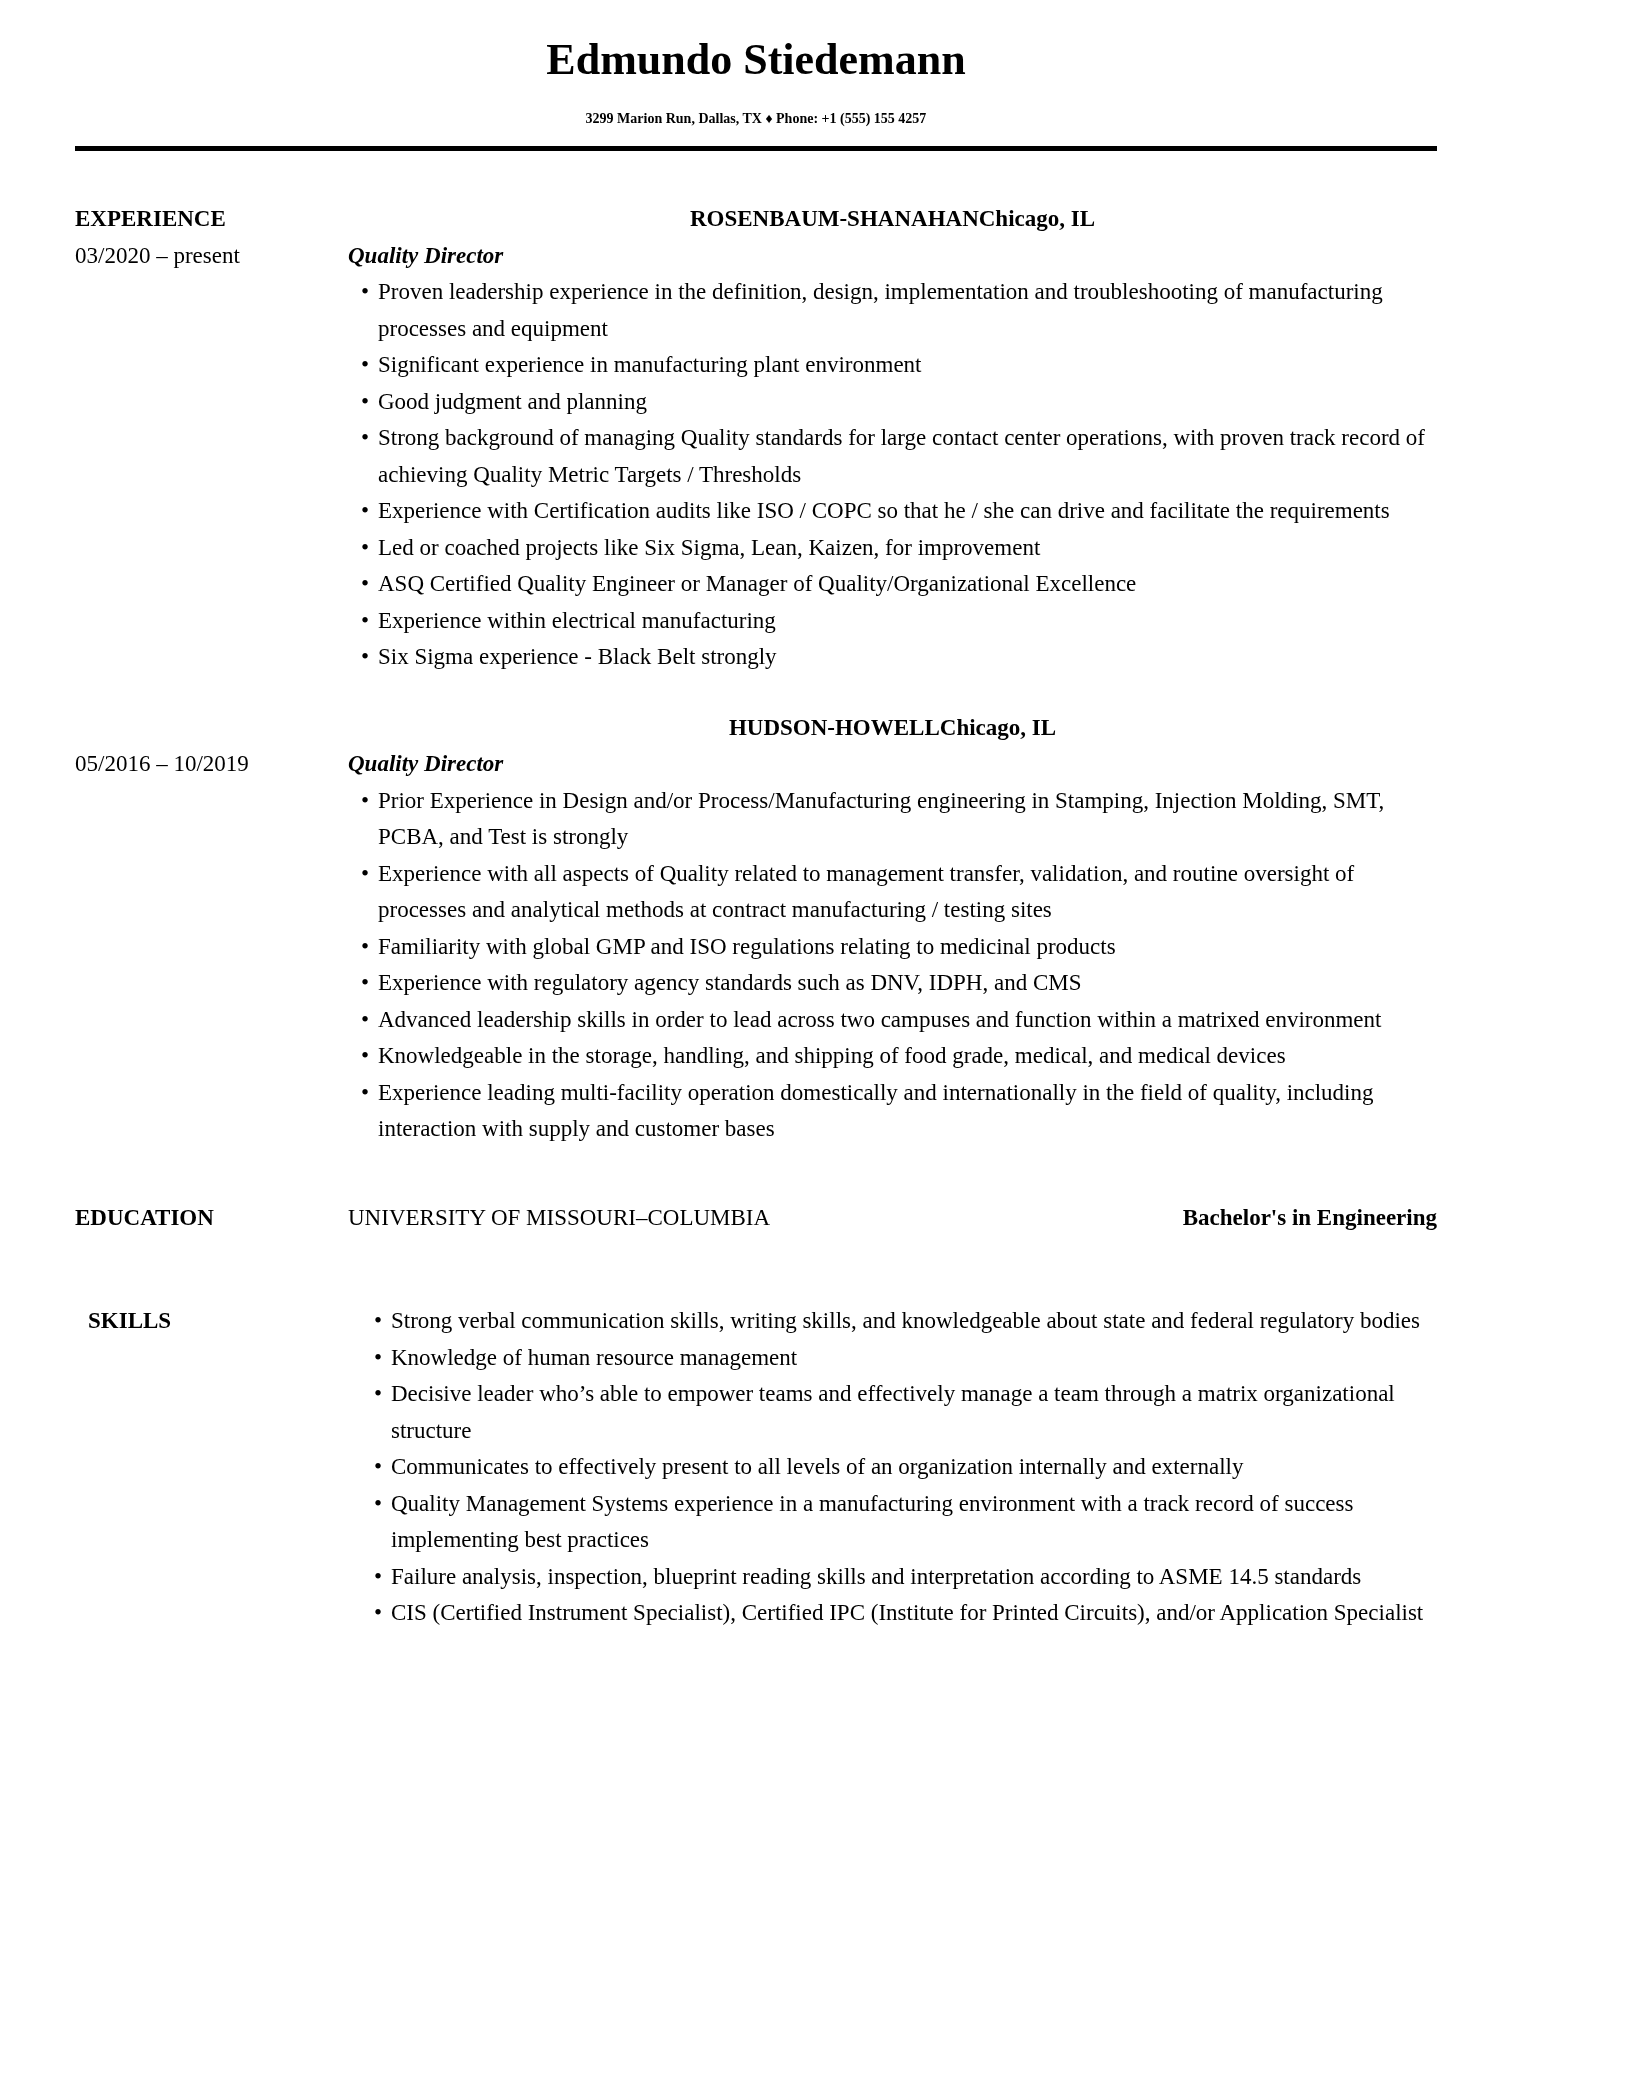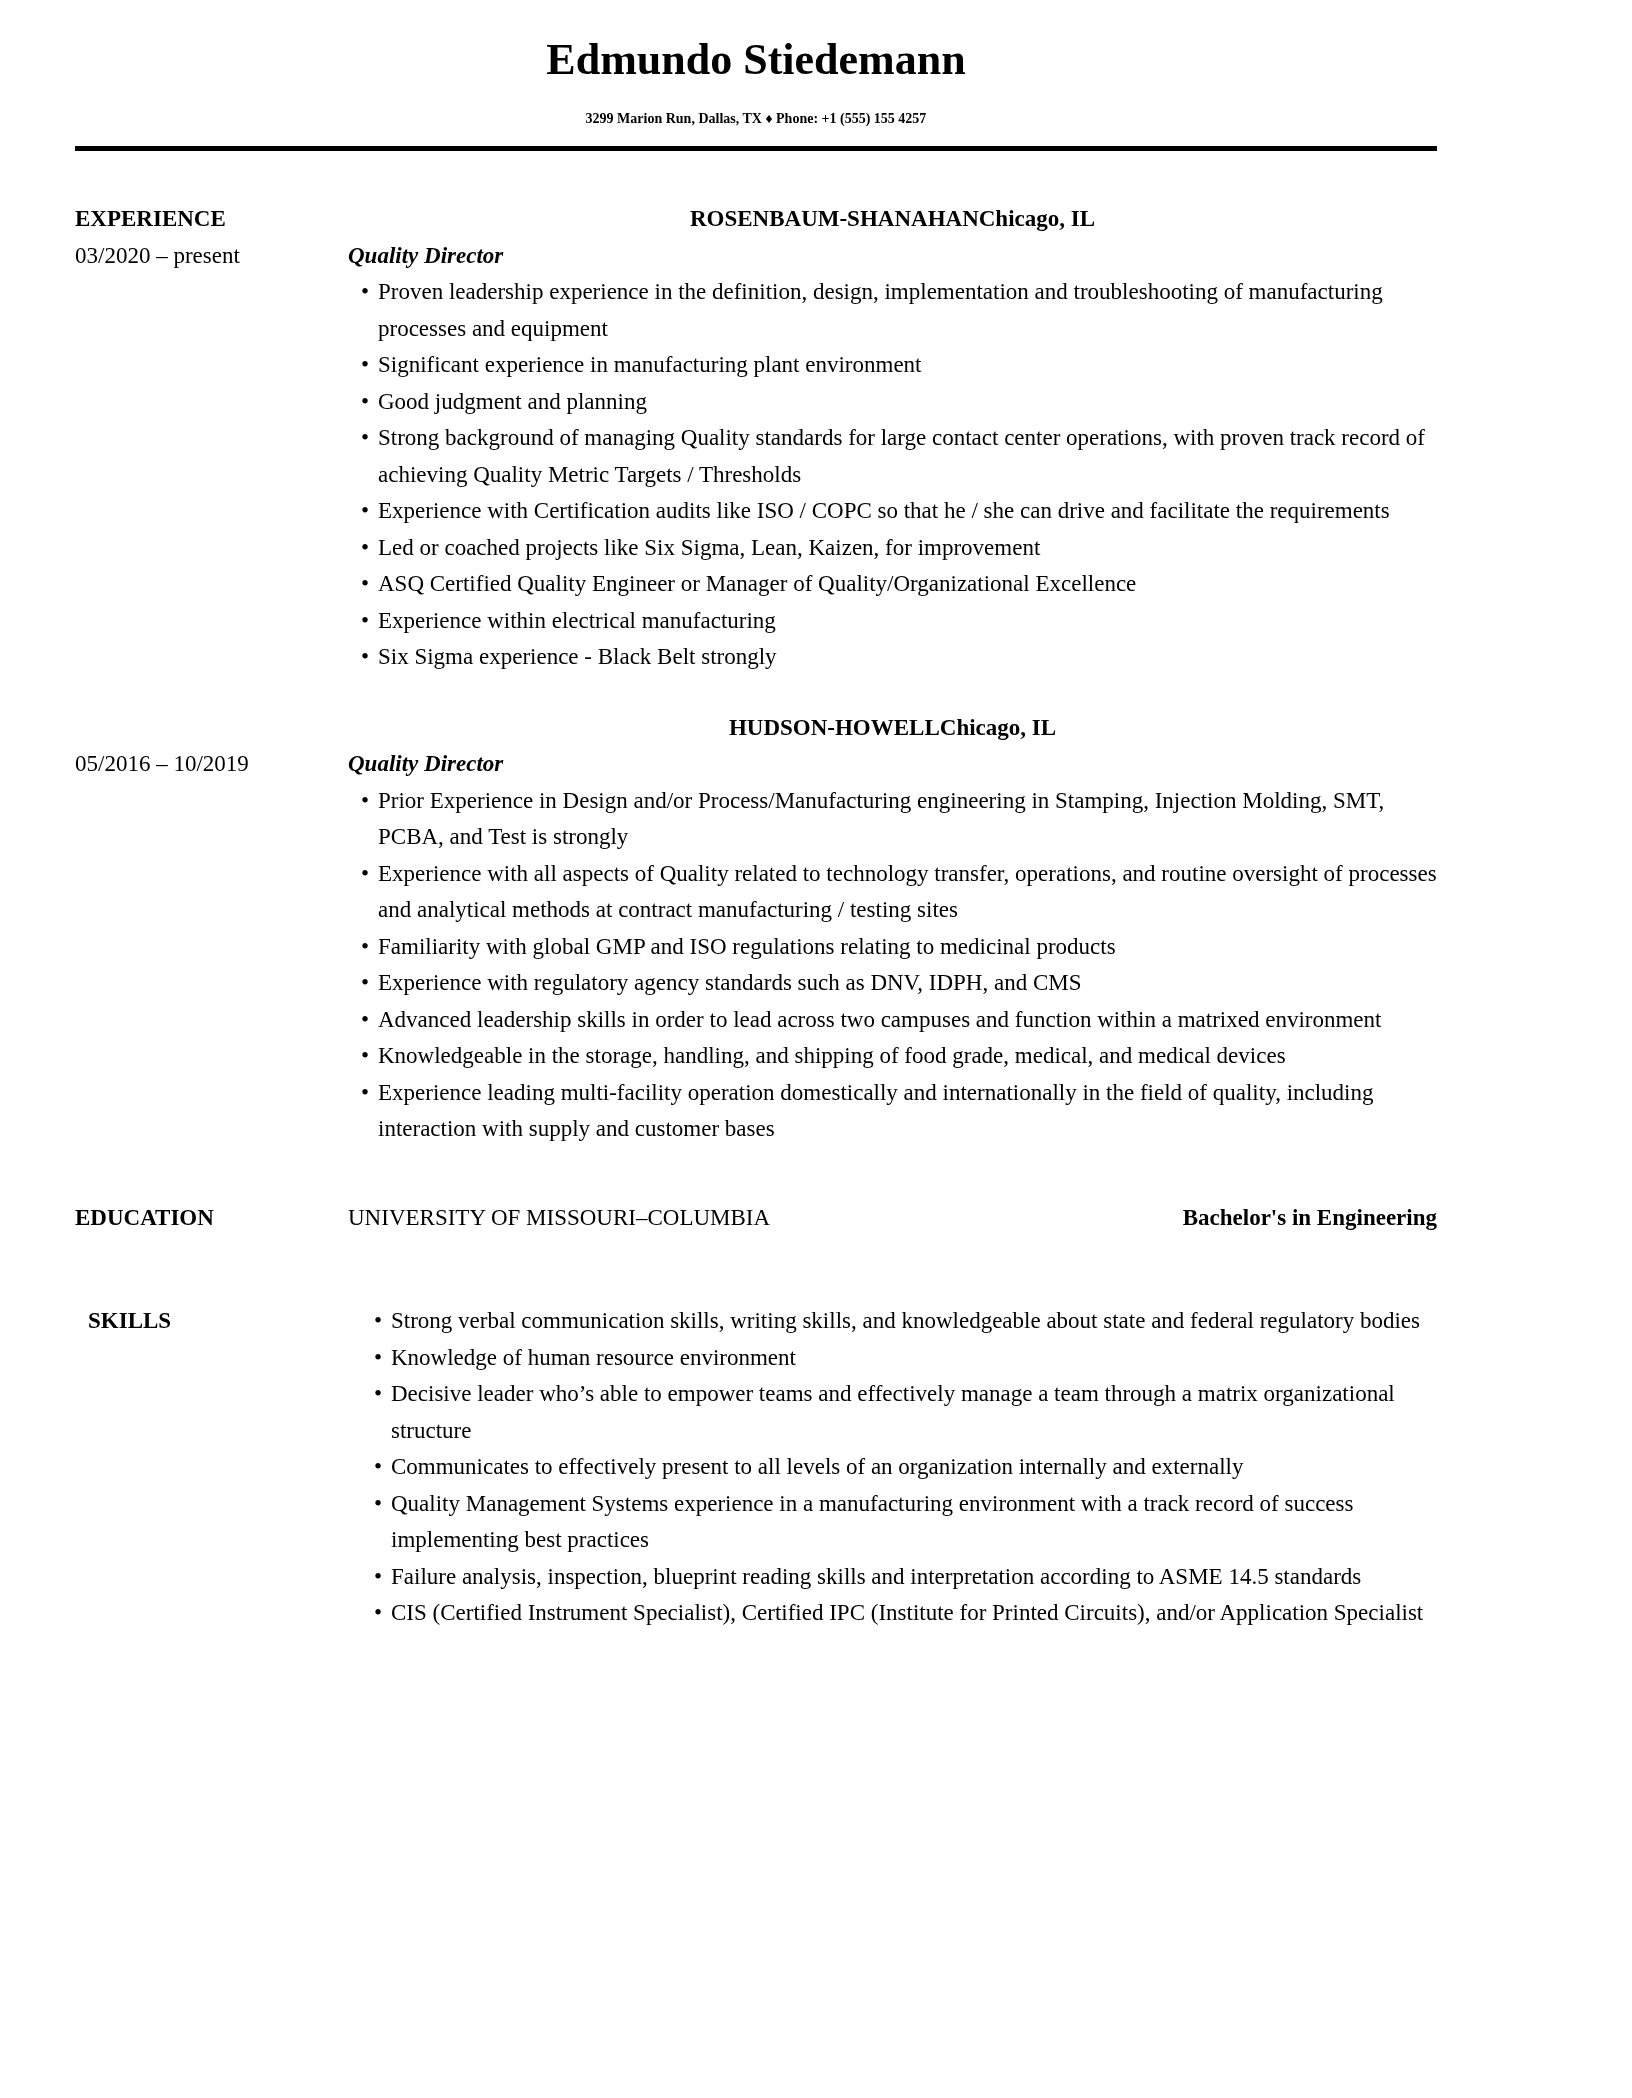--- a/index.html
+++ b/index.html
@@ -133,21 +133,21 @@
       <div class="dates">05/2016 – 10/2019</div>
     </div>
     <div>
       <div class="company-row">
         <span class="company-name">HUDSON-HOWELL</span>
         <span class="job-location">Chicago, IL</span>
       </div>
       <div class="job-title">Quality Director</div>
       <ul class="bullets">
         <li>Prior Experience in Design and/or Process/Manufacturing engineering in Stamping, Injection Molding, SMT, PCBA, and Test is strongly</li>
-        <li>Experience with all aspects of Quality related to technology transfer, operations, and routine oversight of processes and analytical methods at contract manufacturing / testing sites</li>
+        <li>Experience with all aspects of Quality related to management transfer, validation, and routine oversight of processes and analytical methods at contract manufacturing / testing sites</li>
         <li>Familiarity with global GMP and ISO regulations relating to medicinal products</li>
         <li>Experience with regulatory agency standards such as DNV, IDPH, and CMS</li>
         <li>Advanced leadership skills in order to lead across two campuses and function within a matrixed environment</li>
         <li>Knowledgeable in the storage, handling, and shipping of food grade, medical, and medical devices</li>
         <li>Experience leading multi-facility operation domestically and internationally in the field of quality, including interaction with supply and customer bases</li>
       </ul>
     </div>
   </div>
 
   <div class="section education-section">
@@ -162,21 +162,21 @@
     </div>
   </div>
 
   <div class="section skills-section">
     <div>
       <div class="section-label">SKILLS</div>
     </div>
     <div>
       <ul class="bullets">
         <li>Strong verbal communication skills, writing skills, and knowledgeable about state and federal regulatory bodies</li>
-        <li>Knowledge of human resource environment</li>
+        <li>Knowledge of human resource management</li>
         <li>Decisive leader who’s able to empower teams and effectively manage a team through a matrix organizational structure</li>
         <li>Communicates to effectively present to all levels of an organization internally and externally</li>
         <li>Quality Management Systems experience in a manufacturing environment with a track record of success implementing best practices</li>
         <li>Failure analysis, inspection, blueprint reading skills and interpretation according to ASME 14.5 standards</li>
         <li>CIS (Certified Instrument Specialist), Certified IPC (Institute for Printed Circuits), and/or Application Specialist</li>
       </ul>
     </div>
   </div>
 
 </div>

